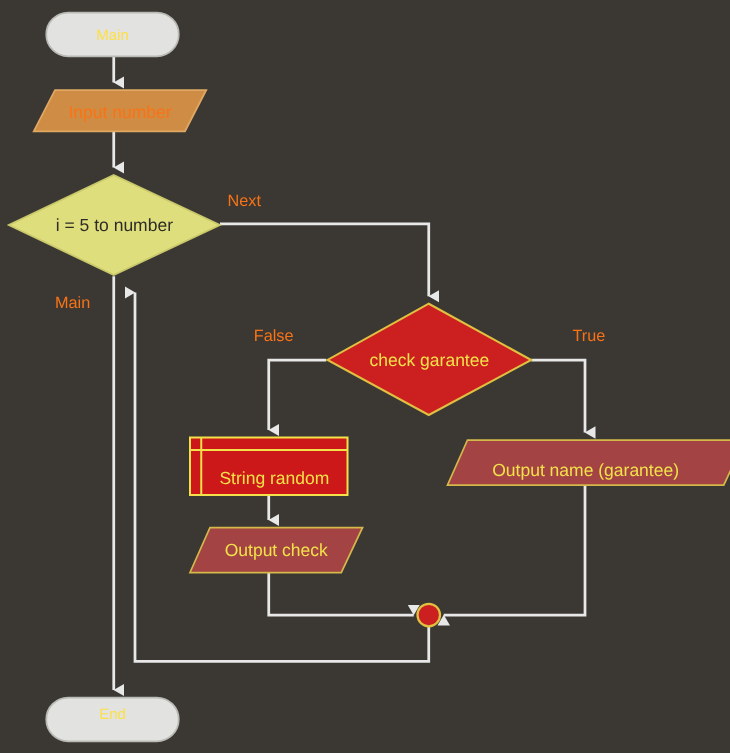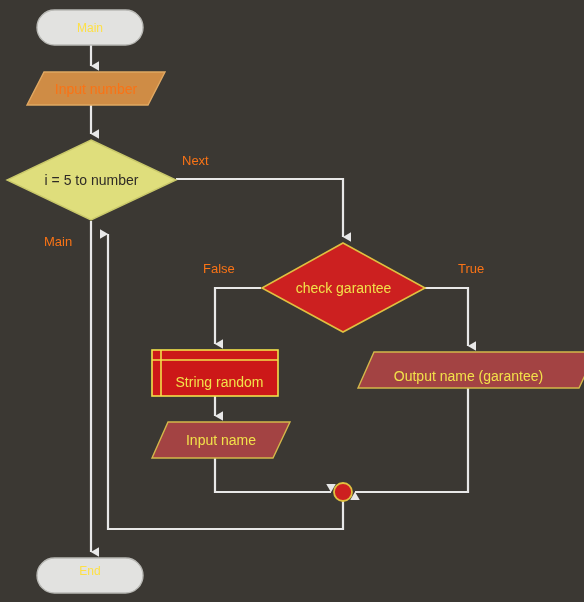--- a/index.html
+++ b/index.html
@@ -138,21 +138,21 @@
   <div class="node-label terminal-text" style="left:37px; top:10px; width:106px; height:35px;">Main</div>
 
   <div class="node-label io-text" style="left:27px; top:72px; width:138px; height:33px;">Input number</div>
 
   <div class="node-label decision-dark-text" style="left:7px; top:160px; width:169px; height:40px;">i = 5 to number</div>
 
   <div class="node-label decision-red-text" style="left:262px; top:268px; width:163px; height:40px;">check garantee</div>
 
   <div class="node-label proc-text" style="left:161px; top:360px; width:117px; height:44px;">String random</div>
 
-  <div class="node-label out-text" style="left:152px; top:422px; width:138px; height:36px;">Input name</div>
+  <div class="node-label out-text" style="left:152px; top:422px; width:138px; height:36px;">Output check</div>
 
   <div class="node-label out-text" style="left:358px; top:352px; width:221px; height:47px;">Output name (garantee)</div>
 
   <div class="node-label terminal-text" style="left:37px; top:558px; width:106px; height:25px;">End</div>
 
   <div class="edge-label" style="left:182px; top:153px;">Next</div>
 
   <div class="edge-label" style="left:44px; top:234px;">Main</div>
 
   <div class="edge-label" style="left:203px; top:261px;">False</div>

